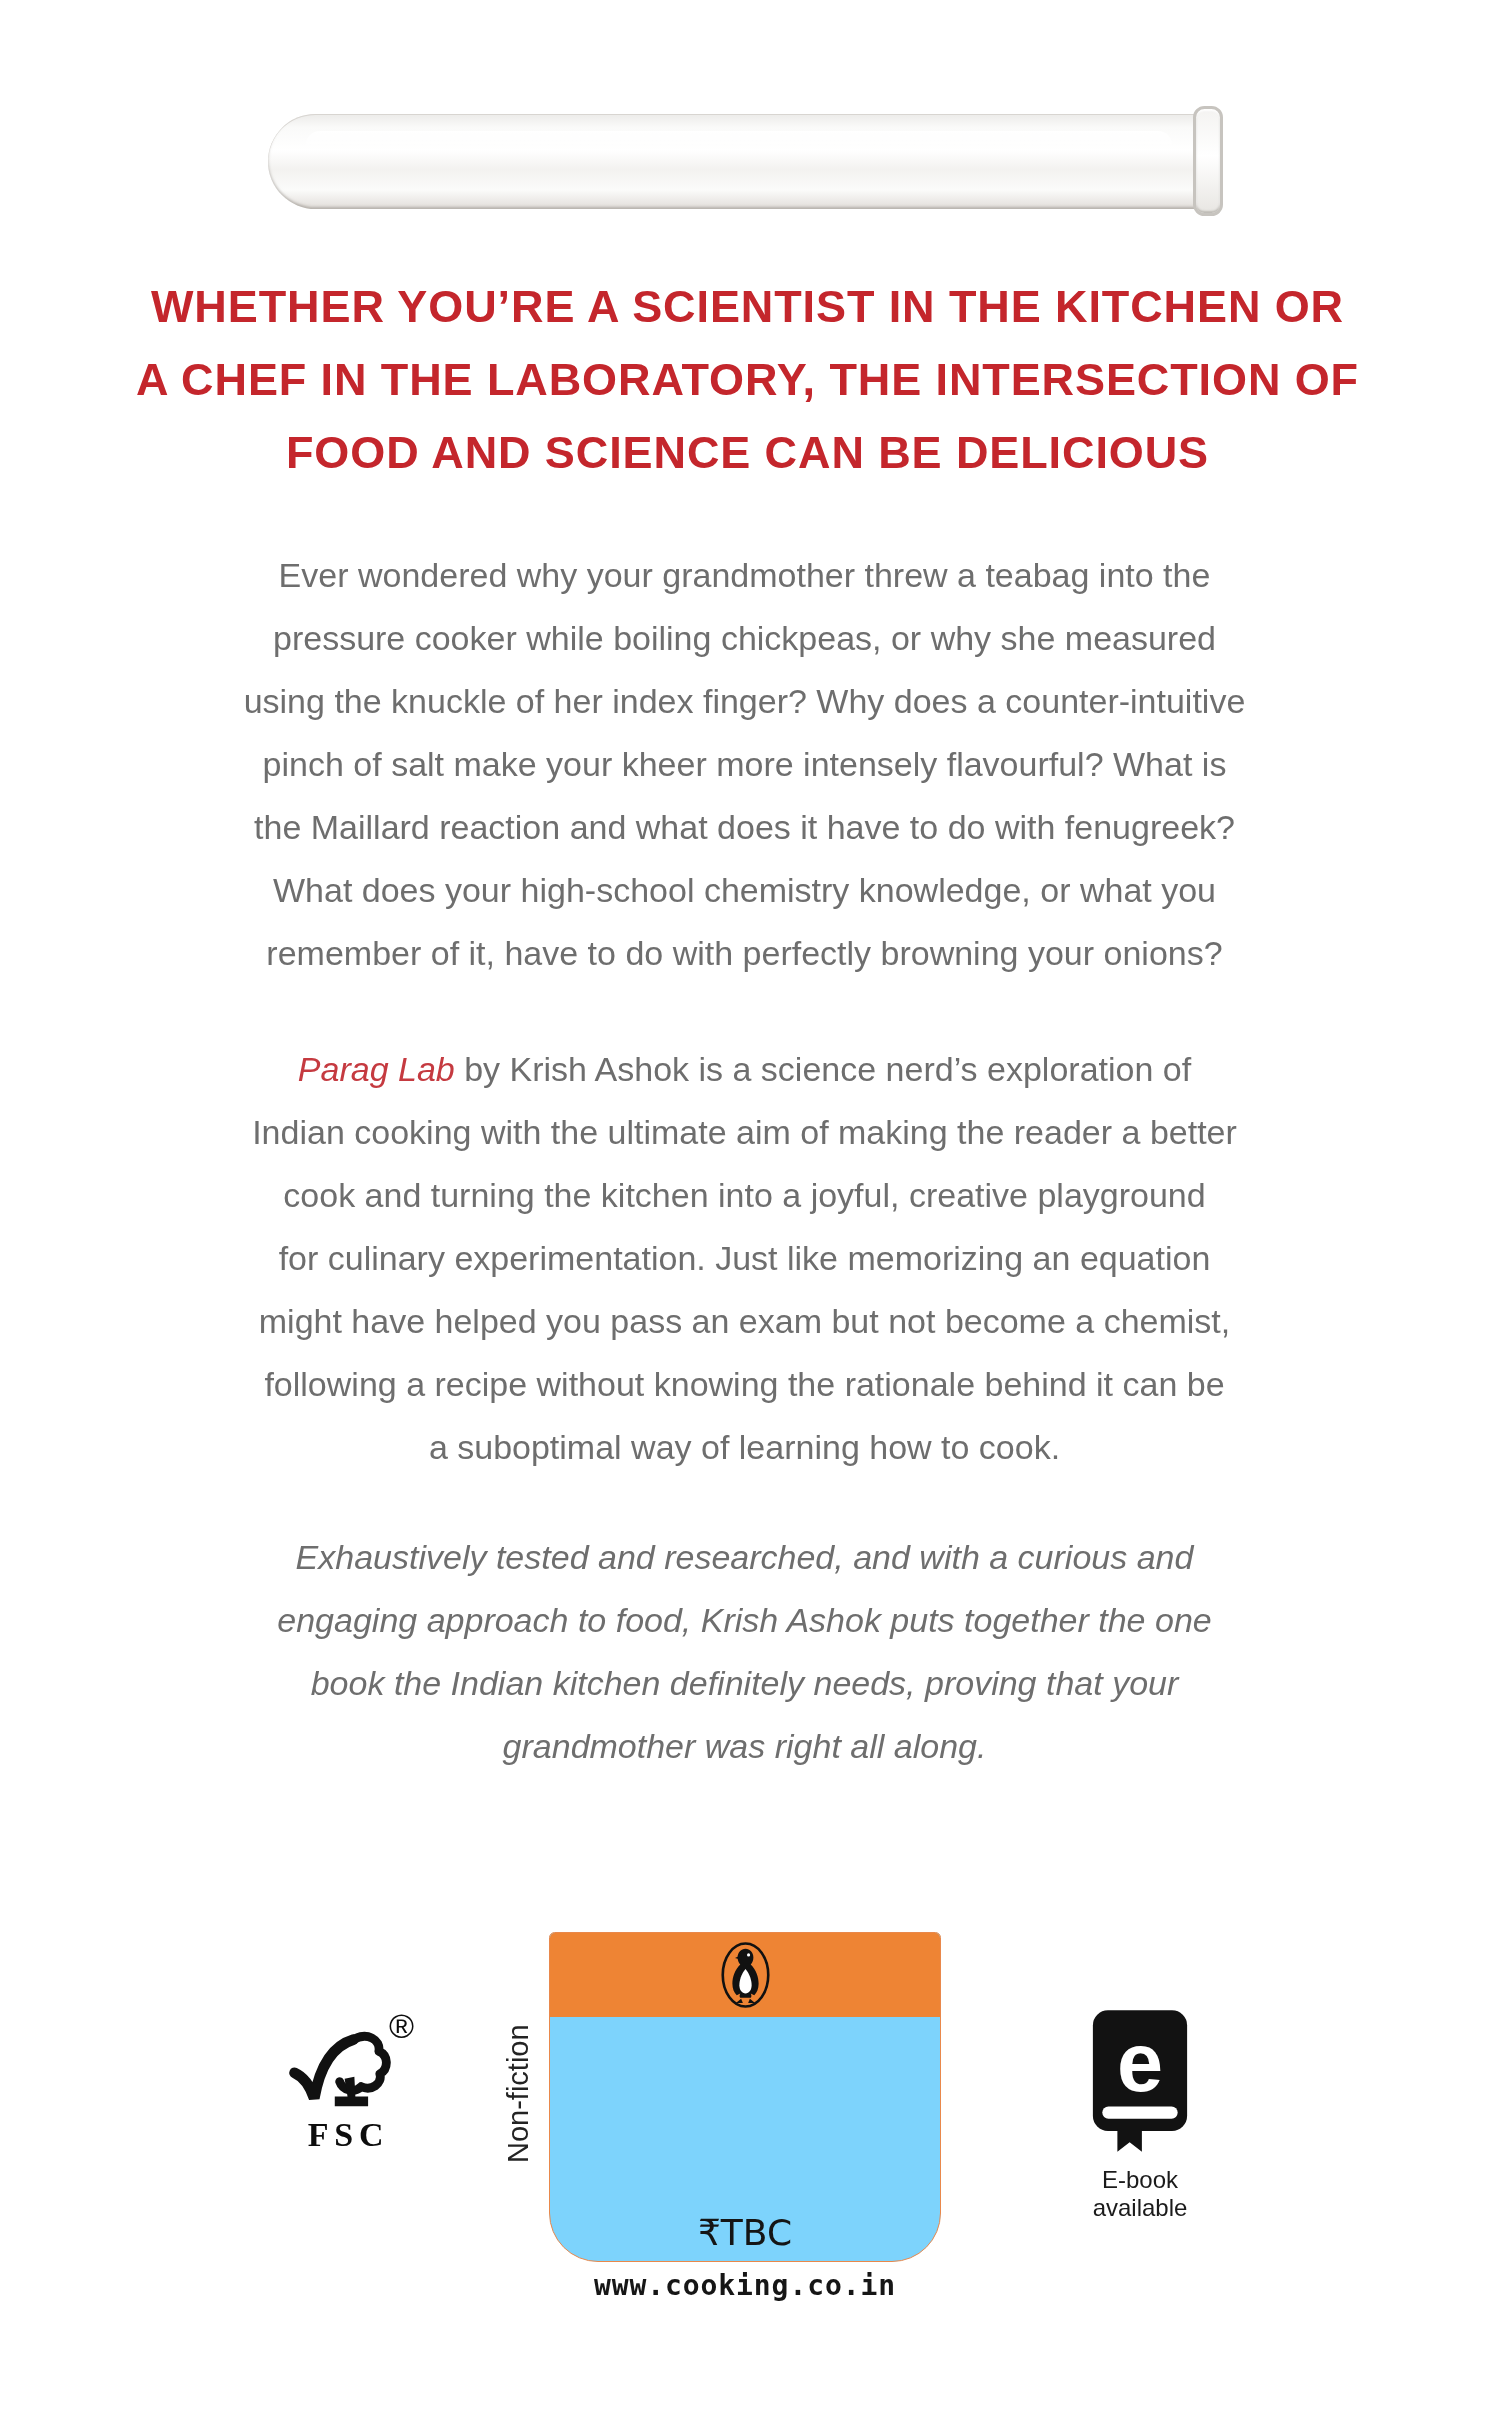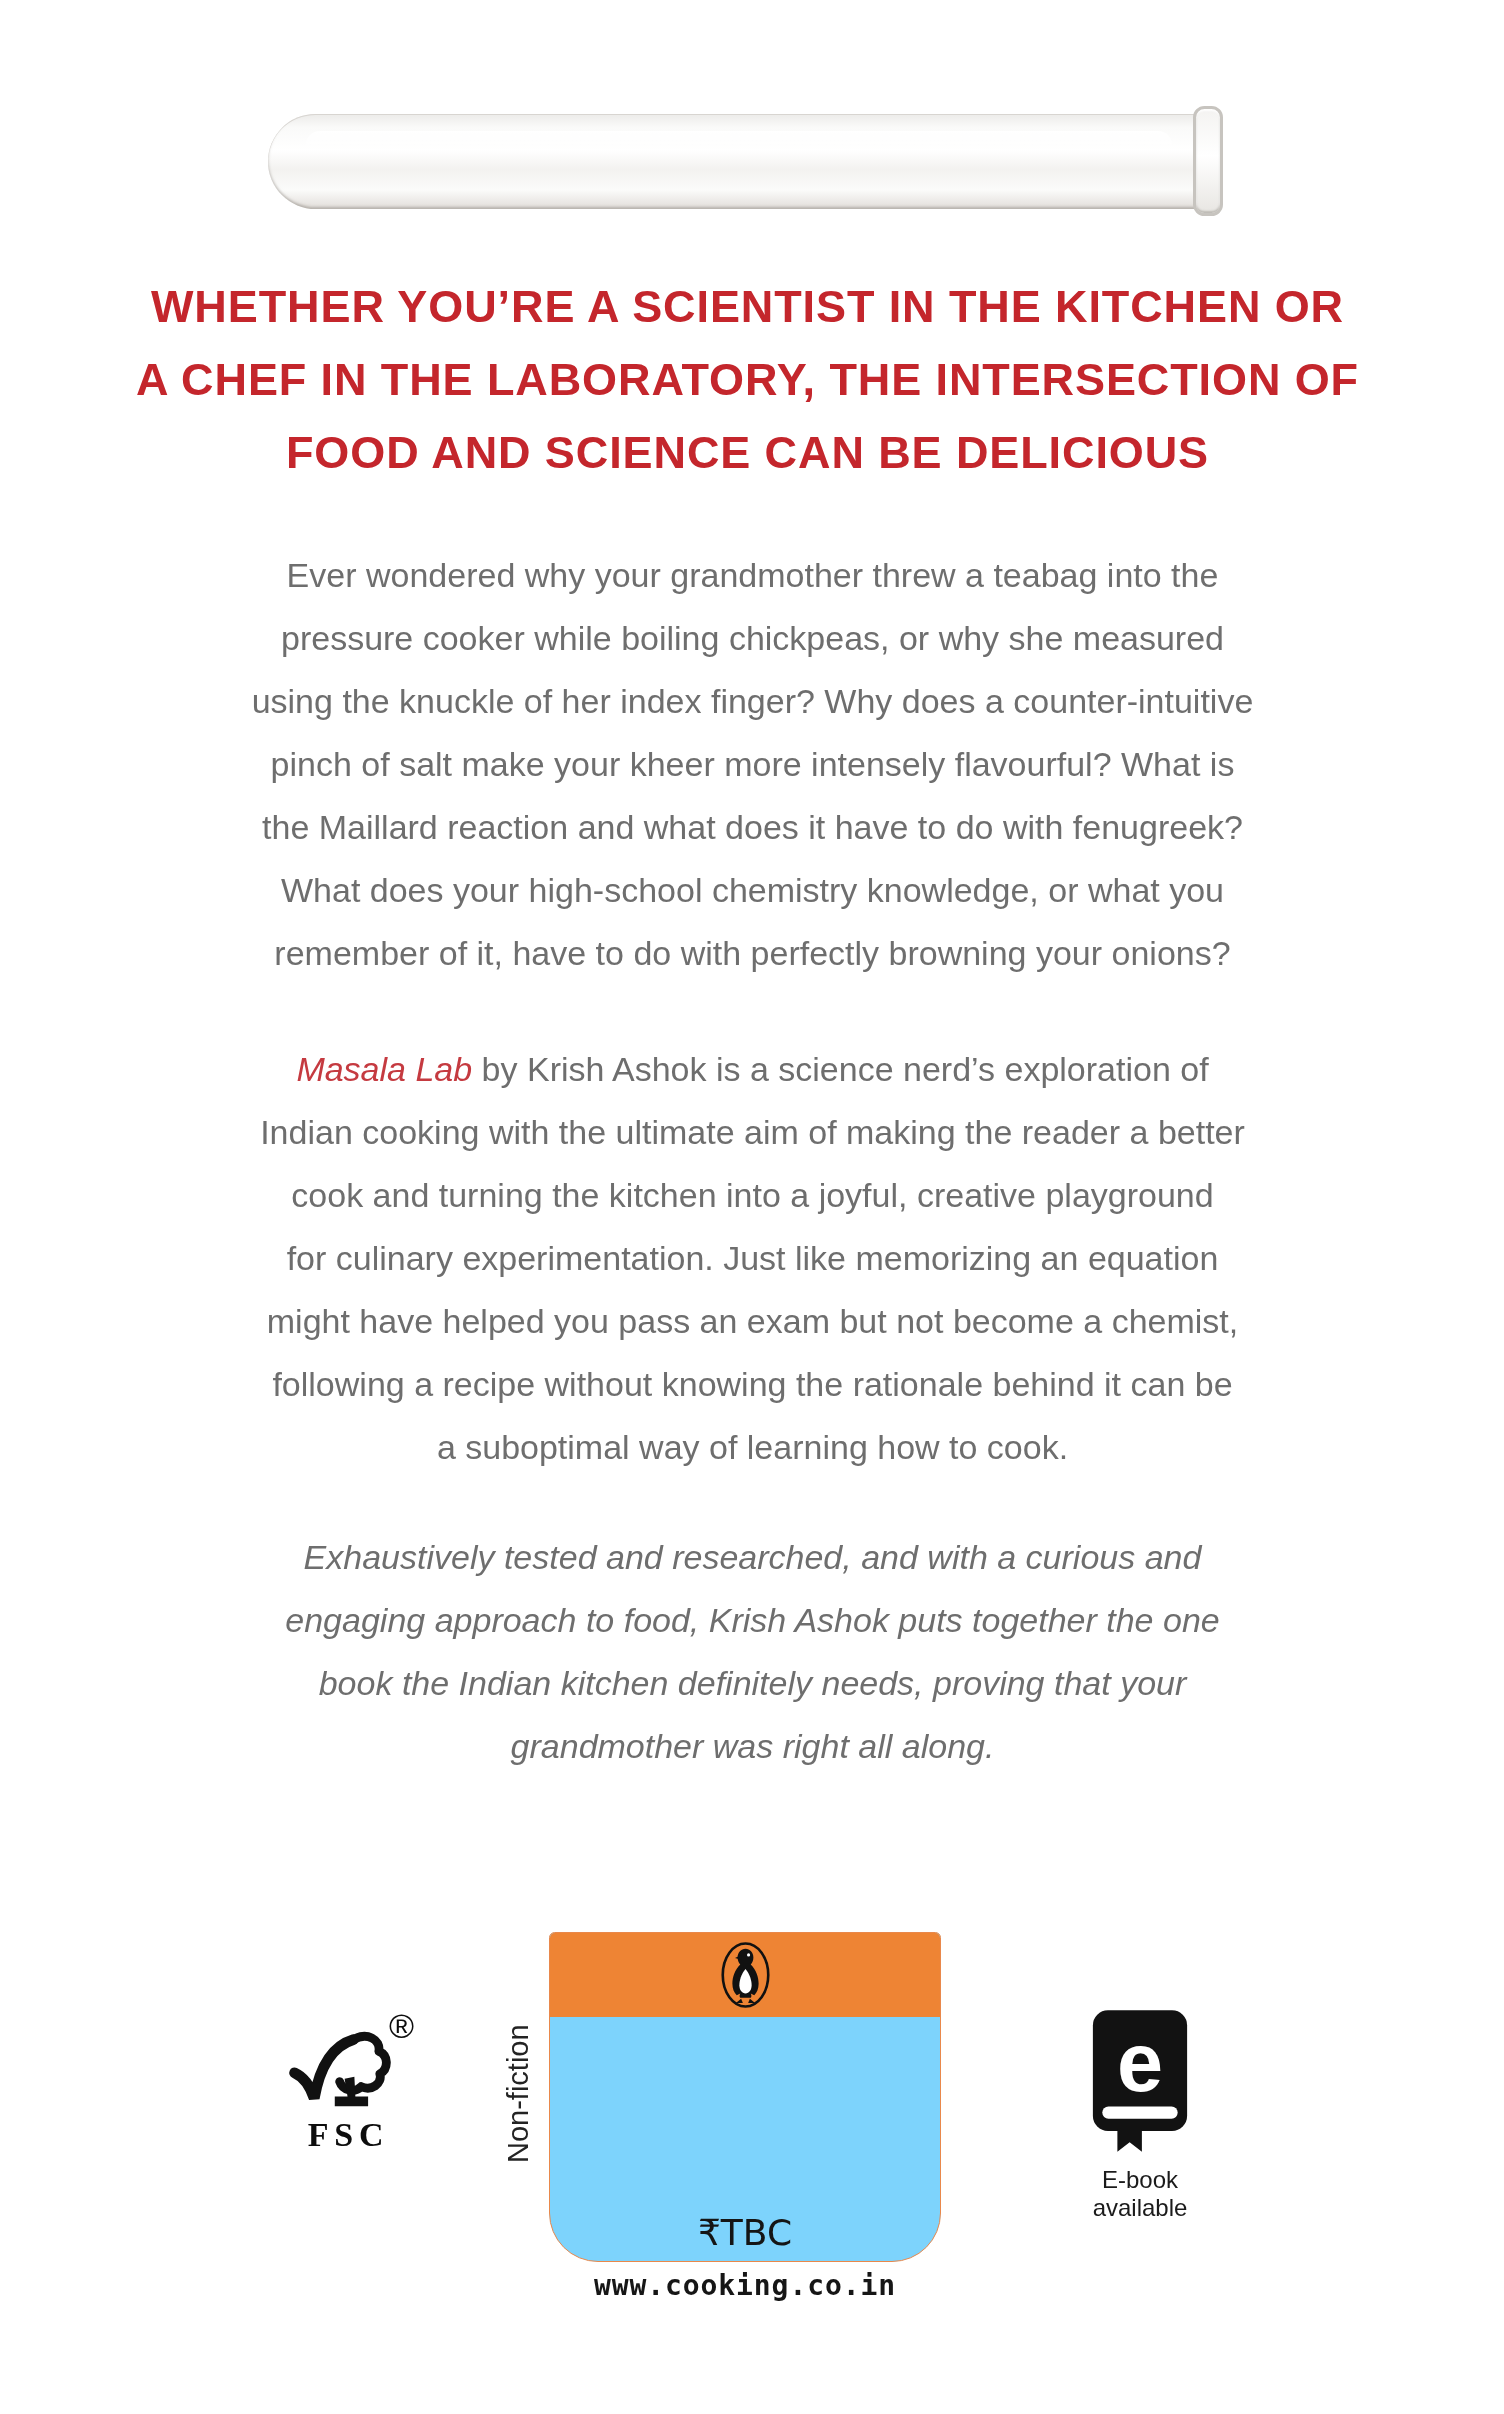--- a/index.html
+++ b/index.html
@@ -42,21 +42,21 @@
   
   .headline{
     position:absolute;top:270px;left:0;width:100%;margin:0;
     text-align:center;white-space:pre-line;
     font-size:45px;line-height:73px;font-weight:700;letter-spacing:0.9px;
     color:var(--heading-red);
   }
 
   
   .para{
-    position:absolute;left:90px;width:1325px;margin:0;
+    position:absolute;left:82px;width:1325px;margin:0;
     text-align:center;white-space:pre-line;
     font-size:34px;line-height:63px;font-weight:300;
     color:var(--body-gray);
   }
   .p1{top:544px;}
   .p2{top:1038px;}
   .p3{top:1526px;font-style:italic;}
   .masala{font-style:italic;color:var(--accent-red);}
 
   
@@ -136,21 +136,21 @@
 FOOD AND SCIENCE CAN BE DELICIOUS</h1>
 
   <p class="para p1">Ever wondered why your grandmother threw a teabag into the
 pressure cooker while boiling chickpeas, or why she measured
 using the knuckle of her index finger? Why does a counter-intuitive
 pinch of salt make your kheer more intensely flavourful? What is
 the Maillard reaction and what does it have to do with fenugreek?
 What does your high-school chemistry knowledge, or what you
 remember of it, have to do with perfectly browning your onions?</p>
 
-  <p class="para p2"><span class="masala">Masala Lab</span><span> by Krish Ashok is a science nerd’s exploration of
+  <p class="para p2"><span class="masala">Parag Lab</span><span> by Krish Ashok is a science nerd’s exploration of
 Indian cooking with the ultimate aim of making the reader a better
 cook and turning the kitchen into a joyful, creative playground
 for culinary experimentation. Just like memorizing an equation
 might have helped you pass an exam but not become a chemist,
 following a recipe without knowing the rationale behind it can be
 a suboptimal way of learning how to cook.</span></p>
 
   <p class="para p3">Exhaustively tested and researched, and with a curious and
 engaging approach to food, Krish Ashok puts together the one
 book the Indian kitchen definitely needs, proving that your

